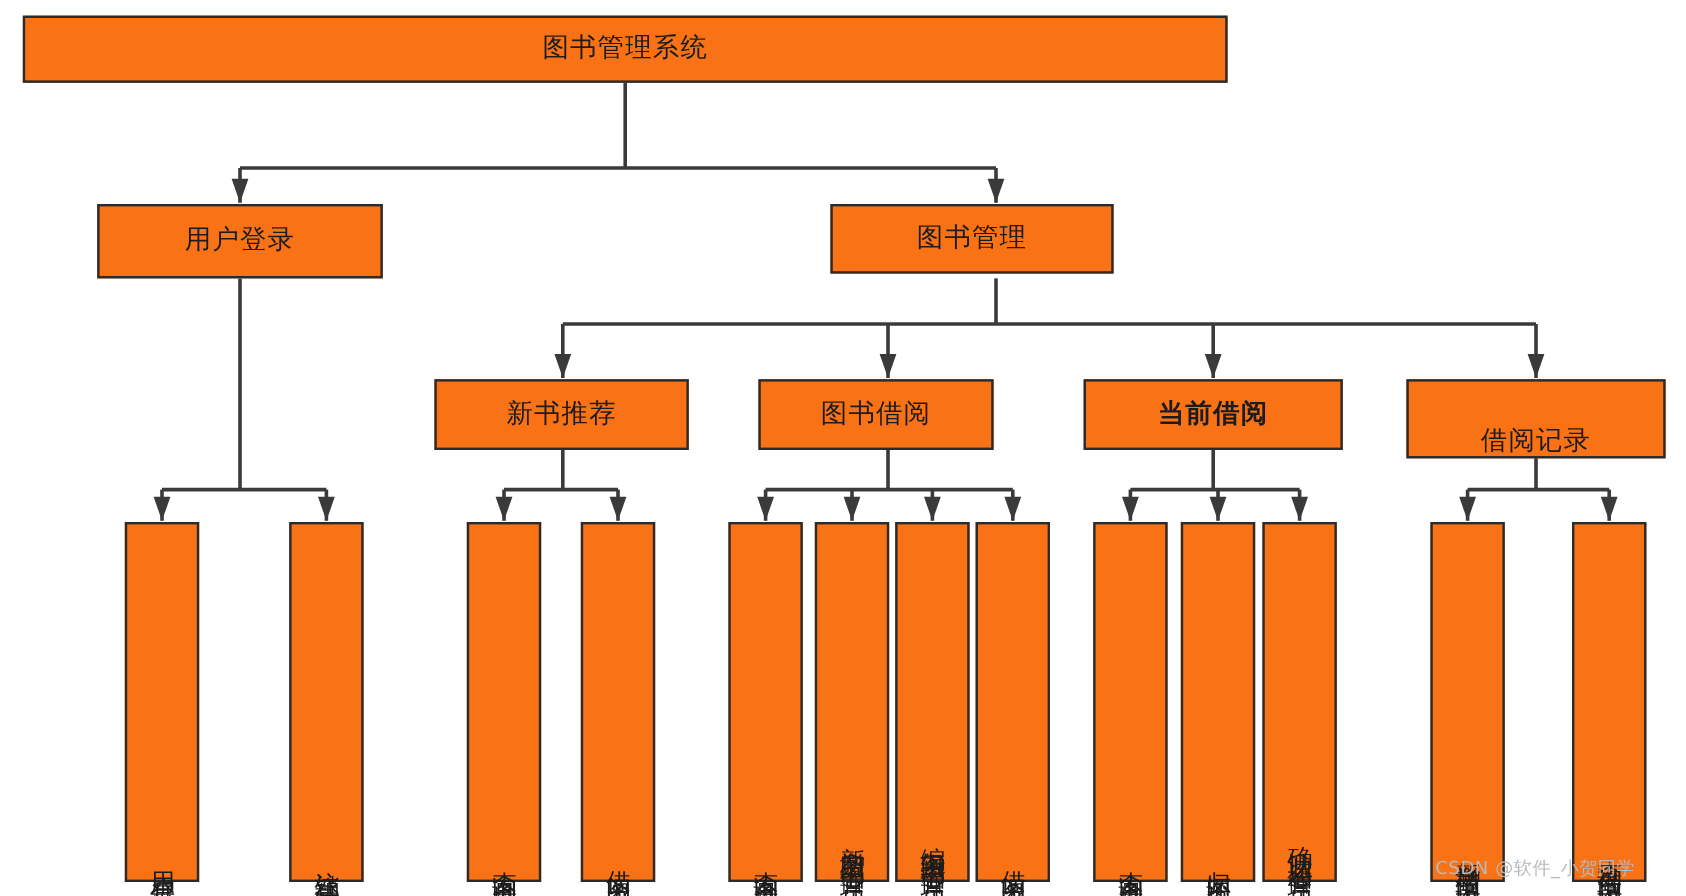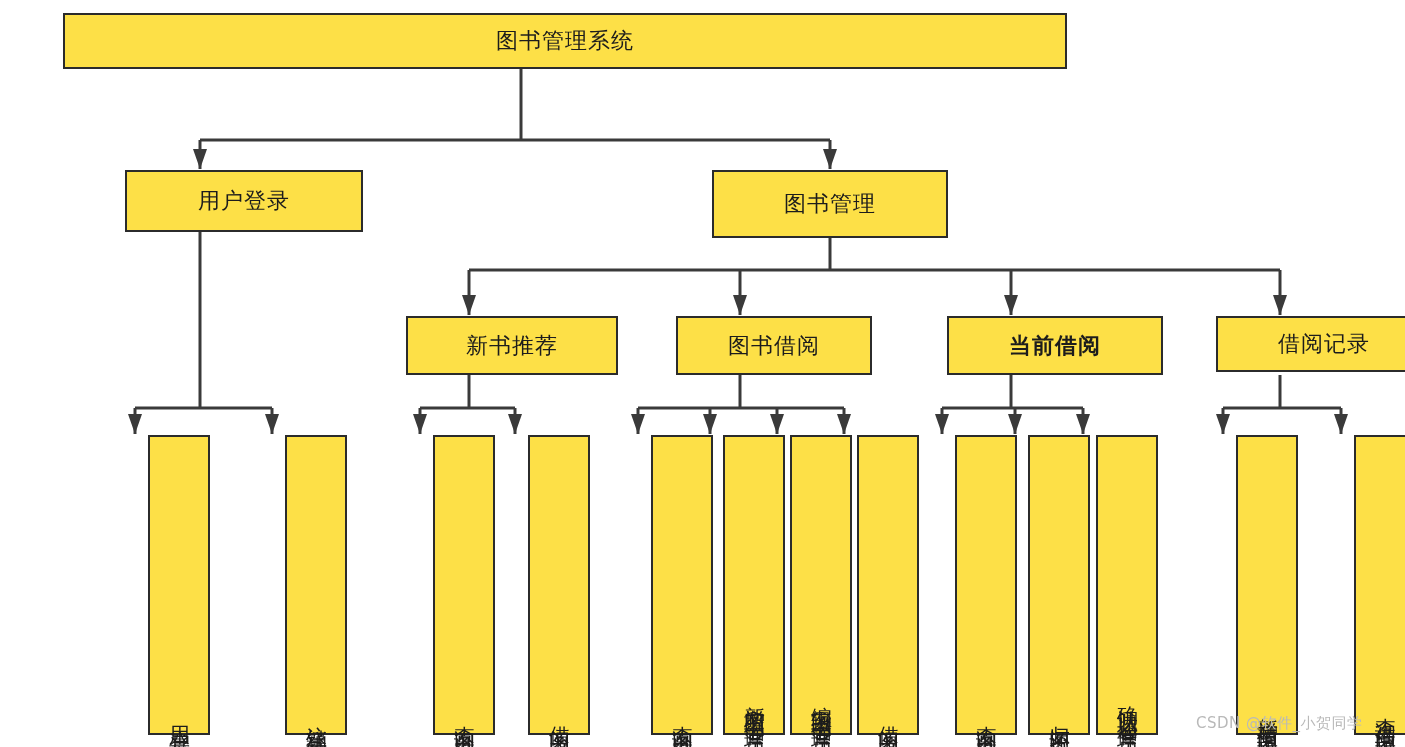--- a/index.html
+++ b/index.html
@@ -17,26 +17,25 @@
   #diagram-root {
     position: absolute;
     left: 0;
     top: 0;
     width: 1405px;
     height: 747px;
   }
   .node-box {
     position: absolute;
     box-sizing: border-box;
-    background: #fde047;
+    background: #f97316;
     border: 2px solid #2b2b2b;
     display: flex;
     align-items: center;
     justify-content: center;
-    margin-left: 44px;
   }
   .node-label-h {
     font-size: 22px;
     color: #1c1c1c;
     line-height: 1.15;
     letter-spacing: 1px;
     white-space: nowrap;
   }
   .node-box.leaf {
     align-items: flex-end;
@@ -126,33 +125,33 @@
       <line x1="1341" y1="408" x2="1341" y2="434" stroke="#3a3a3a" stroke-width="3"></line>
       <path d="M 1334 414 L 1348 414 L 1341 434 Z" fill="#3a3a3a"></path>
     </svg>
   <div id="node-layer">
       <div class="node-box" id="node-root" style="left: 19px; top: 13px; width: 1004px; height: 56px; border-color: rgb(43, 43, 43);">
         <span class="node-label-h">图书管理系统</span>
       </div>
       <div class="node-box" id="node-user-login" style="left: 81px; top: 170px; width: 238px; height: 62px; border-color: rgb(43, 43, 43);">
         <span class="node-label-h">用户登录</span>
       </div>
-      <div class="node-box" id="node-book-manage" style="left: 668px; top: 170px; width: 236px; height: 68px; border-color: rgb(43, 43, 43);">
+      <div class="node-box" id="node-book-manage" style="left: 692px; top: 170px; width: 236px; height: 58px; border-color: rgb(43, 43, 43);">
         <span class="node-label-h">图书管理</span>
       </div>
       <div class="node-box" id="node-new-book-rec" style="left: 362px; top: 316px; width: 212px; height: 59px; border-color: rgb(43, 43, 43);">
         <span class="node-label-h">新书推荐</span>
       </div>
       <div class="node-box" id="node-book-borrow" style="left: 632px; top: 316px; width: 196px; height: 59px; border-color: rgb(43, 43, 43);">
         <span class="node-label-h">图书借阅</span>
       </div>
       <div class="node-box" id="node-current-borrow" style="left: 903px; top: 316px; width: 216px; height: 59px; border-color: rgb(43, 43, 43); font-weight: bold;">
         <span class="node-label-h">当前借阅</span>
       </div>
-      <div class="node-box" id="node-borrow-record" style="left: 1172px; top: 316px; width: 216px; height: 56px; border-color: rgb(43, 43, 43);">
+      <div class="node-box" id="node-borrow-record" style="left: 1172px; top: 316px; width: 216px; height: 66px; border-color: rgb(43, 43, 43); align-items: flex-end;">
         <span class="node-label-h">借阅记录</span>
       </div>
       <div class="node-box leaf" id="node-leaf-user-login" style="left: 104px; top: 435px; width: 62px; height: 300px; border-color: rgb(43, 43, 43);">
         <span class="node-label-v">用户登录</span>
       </div>
       <div class="node-box leaf" id="node-leaf-user-logout" style="left: 241px; top: 435px; width: 62px; height: 300px; border-color: rgb(43, 43, 43);">
         <span class="node-label-v">注销登录</span>
       </div>
       <div class="node-box leaf" id="node-leaf-query-book-1" style="left: 389px; top: 435px; width: 62px; height: 300px; border-color: rgb(43, 43, 43);">
         <span class="node-label-v">查询图书</span>

